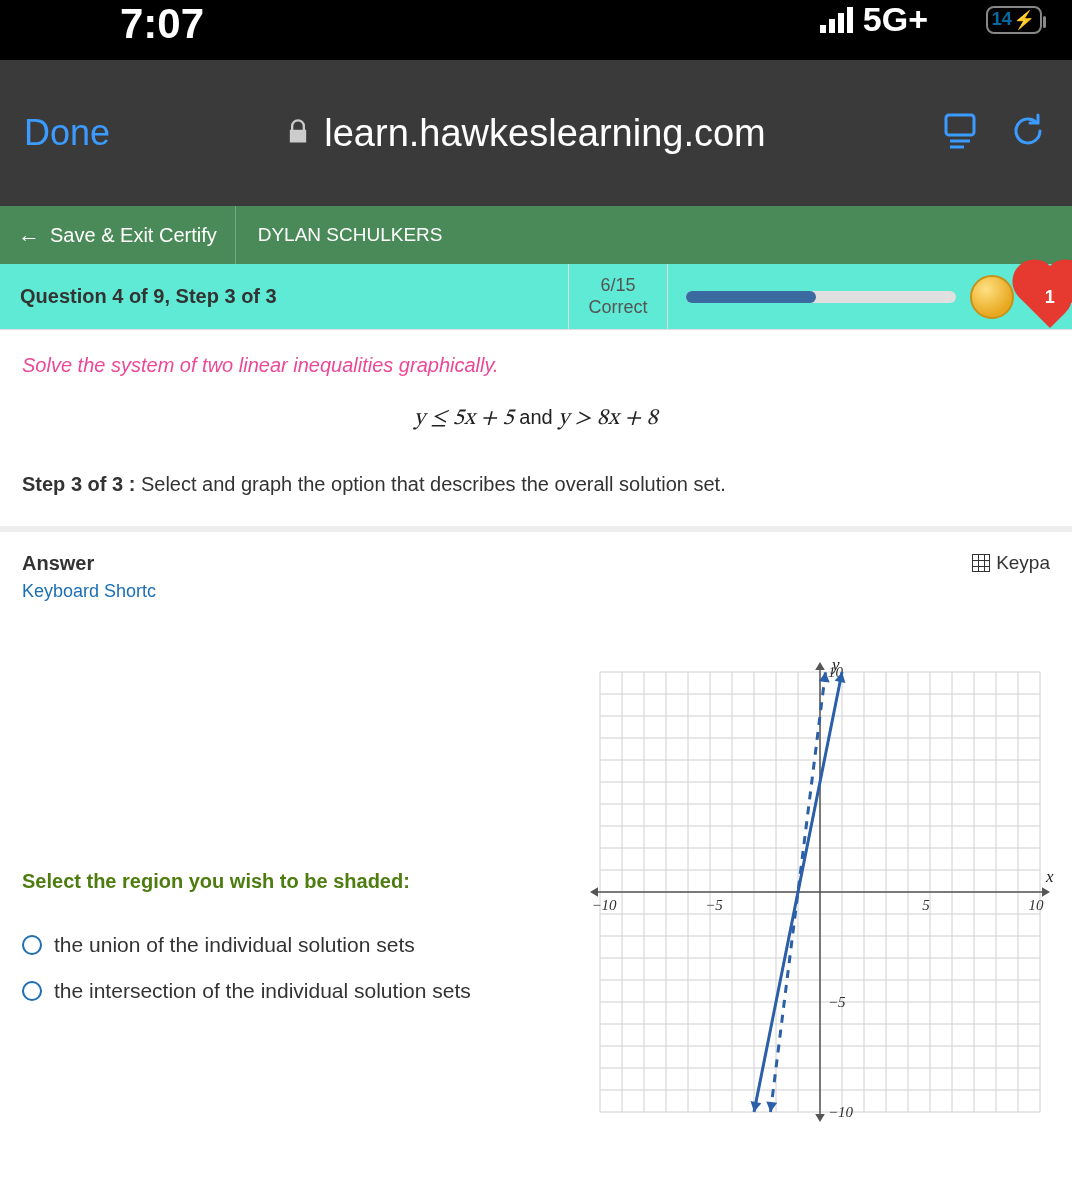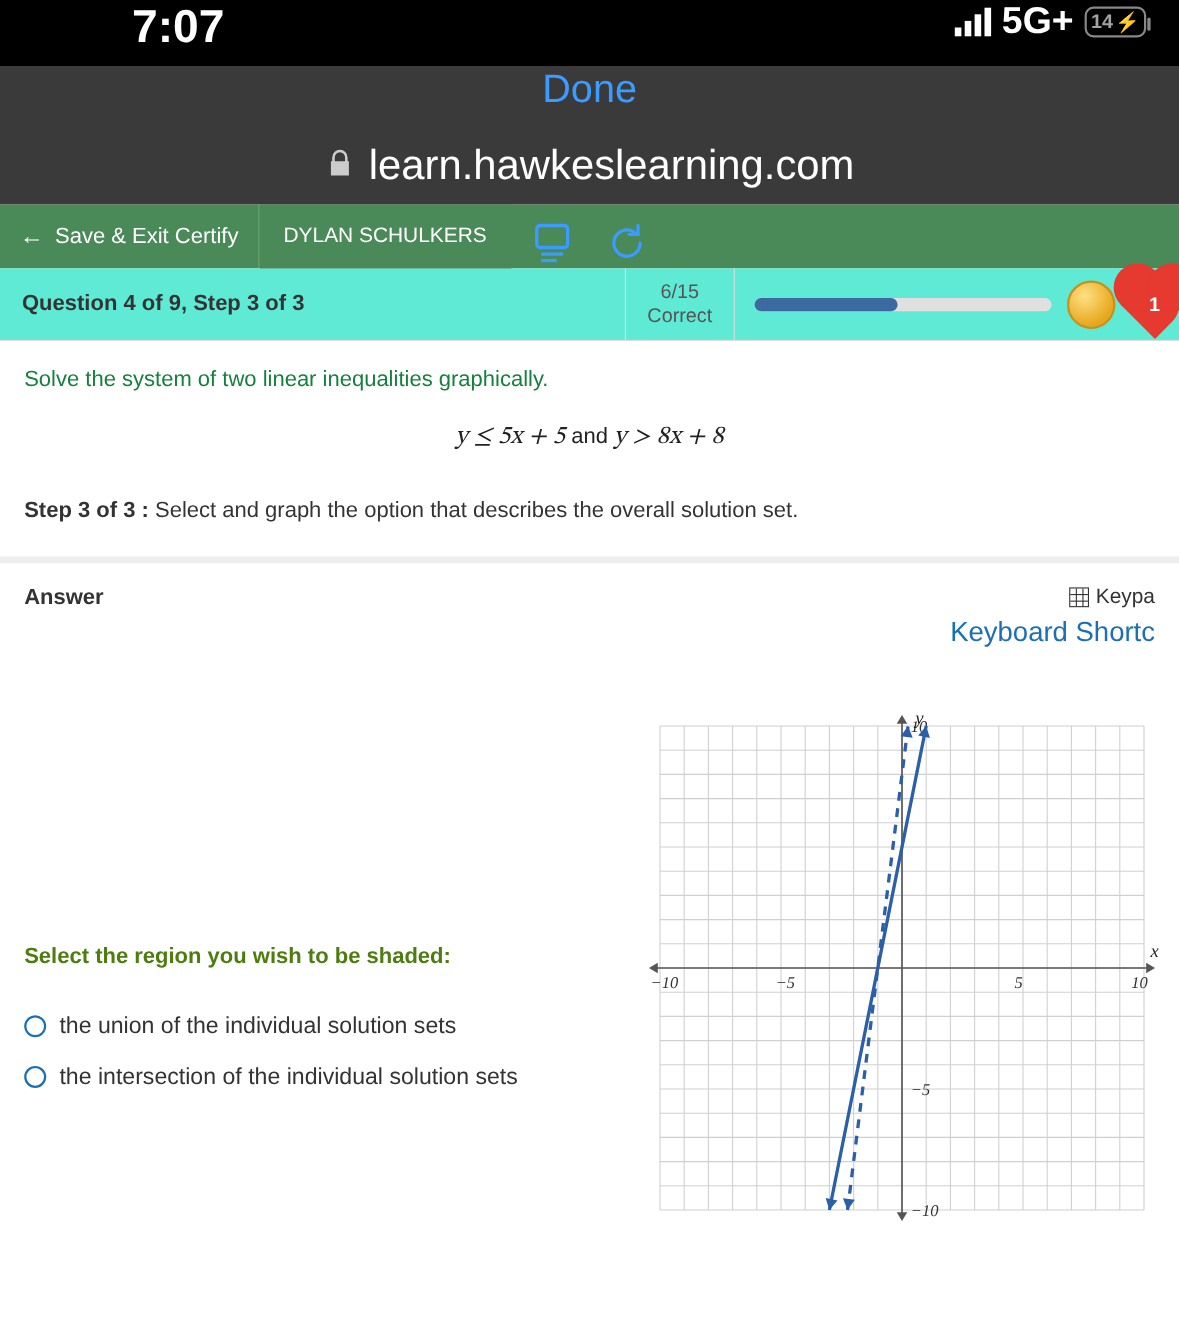--- a/index.html
+++ b/index.html
@@ -22,35 +22,34 @@
     font-size: 42px;
     font-weight: 600;
   }
   .status-right { display: flex; align-items: center; gap: 10px; font-size: 34px; }
   .signal-bars { display: flex; align-items: flex-end; gap: 3px; }
   .bar { width: 6px; background: #fff; }
   .bar.b1 { height: 8px; } .bar.b2 { height: 14px; } .bar.b3 { height: 20px; } .bar.b4 { height: 26px; }
   .battery-pill {
     width: 56px; height: 28px; border: 2px solid #888; border-radius: 8px;
     display: flex; align-items: center; justify-content: center;
-    font-size: 18px; font-weight: 700; color:#a3a3a3; position: relative;
+    font-size: 18px; font-weight: 700; color:#0369a1; position: relative; margin-left: 48px;
   }
   .battery-pill::after { content:""; position:absolute; right:-6px; top:8px; width:3px; height:12px; background:#888; border-radius:2px; }
   .battery-fill { display:flex; align-items:center; gap:2px; }
   .bolt { font-size:18px; }
 
   
   .browser-bar {
-    height: 126px;
+    height: 146px;
     background: #3a3a3a;
     display: flex;
     align-items: center;
     padding: 0 24px;
     gap: 28px;
-    flex-direction: column;
   }
   .done-link { color: #3b9bff; font-size: 36px; font-weight: 400; }
   .url-wrap { flex: 1; display: flex; align-items: center; justify-content: center; gap: 12px; color: #fff; font-size: 38px; }
   .lock-icon svg { width: 28px; height: 28px; fill: #ccc; }
   .chrome-icons { display: flex; align-items: center; gap: 28px; }
   .reader-icon svg, .reload-icon svg { width: 40px; height: 40px; }
 
   
   .lesson-bar {
     background: #4a8a58;
@@ -98,41 +97,41 @@
     display:flex; align-items:center; justify-content:center;
   }
   .heart::before, .heart::after {
     content:""; width:44px; height:44px; background:#e6392f; border-radius:50%; position:absolute;
   }
   .heart::before { left:-22px; } .heart::after { top:-22px; }
   .heart span { transform: rotate(-45deg); color:#fff; font-weight:700; font-size:18px; position:relative; z-index:2; }
 
   
   .q-body { padding: 24px 22px 30px; border-bottom: 6px solid #eee; }
-  .q-instruction { color:#15803d; font-size:20px; margin-bottom: 26px; }
+  .q-instruction { color:#ec4899; font-size:20px; margin-bottom: 26px; font-style: italic; }
   .q-math {
     text-align:center; font-family: "Cambria Math","STIX Two Math","Times New Roman",serif;
     font-size: 23px; color:#222; margin-bottom: 30px; font-style: italic;
   }
   .q-math .upright { font-style: normal; font-family: -apple-system, Arial, sans-serif; font-size:20px; }
   .step-line { color:#333; font-size:20px;margin-top:41px; }
   .step-line b { font-weight:700; }
 
   
   .answer-area { padding: 20px 22px 0; }
   .answer-head { display:flex; justify-content:space-between; align-items:flex-start; }
   .answer-label { font-weight:700; color:#333; font-size:20px; }
   .keypad-btn {
     display:flex; align-items:center; gap:6px; color:#333; font-size:19px;
   }
   .keypad-grid { width:18px; height:18px; border:1px solid #333; position:relative; }
   .keypad-grid::before, .keypad-grid::after { content:""; position:absolute; background:#333; }
   .keypad-grid::before { left:5px; top:0; width:1px; height:100%; box-shadow:6px 0 0 #333; }
   .keypad-grid::after { top:5px; left:0; height:1px; width:100%; box-shadow:0 6px 0 #333; }
-  .kbd-shortcut { text-align:right; color:#1a6fb5; font-size:25px; margin-top:6px; }
+  .kbd-shortcut { color:#1a6fb5; font-size:18px; margin-top:6px; }
 
   .answer-cols { display:flex; gap: 18px; margin-top: 50px; align-items: center; }
   .left-col { flex: 0 0 540px; padding-top: 110px; }
   .select-region { font-weight:700; color:#4d7c0f; font-size:20px; margin-bottom: 40px; }
   .radio-opt { display:flex; align-items:center; gap:12px; font-size:21px; color:#333; margin-bottom: 22px; cursor:pointer; }
   .radio-circle {
     width:20px; height:20px; border:2px solid #1a6fb5; border-radius:50%; flex-shrink:0;
   }
 
   .graph-col { flex:1; display:flex; justify-content:center; }

